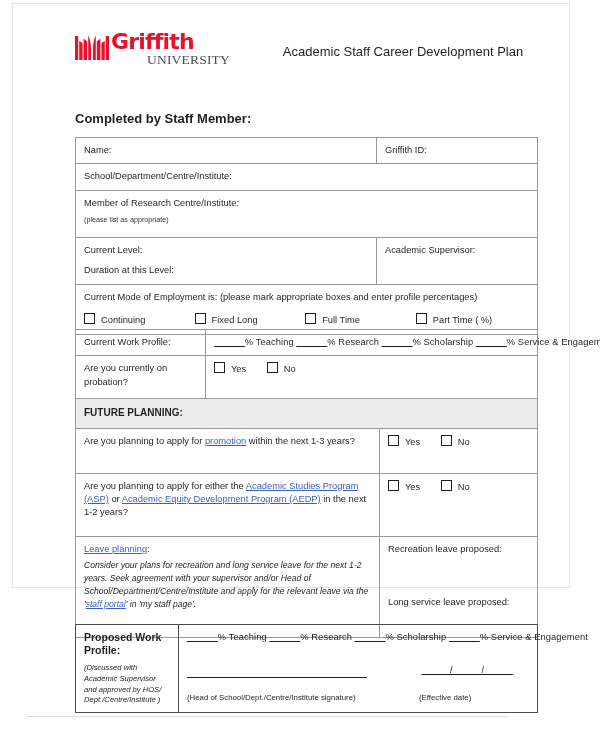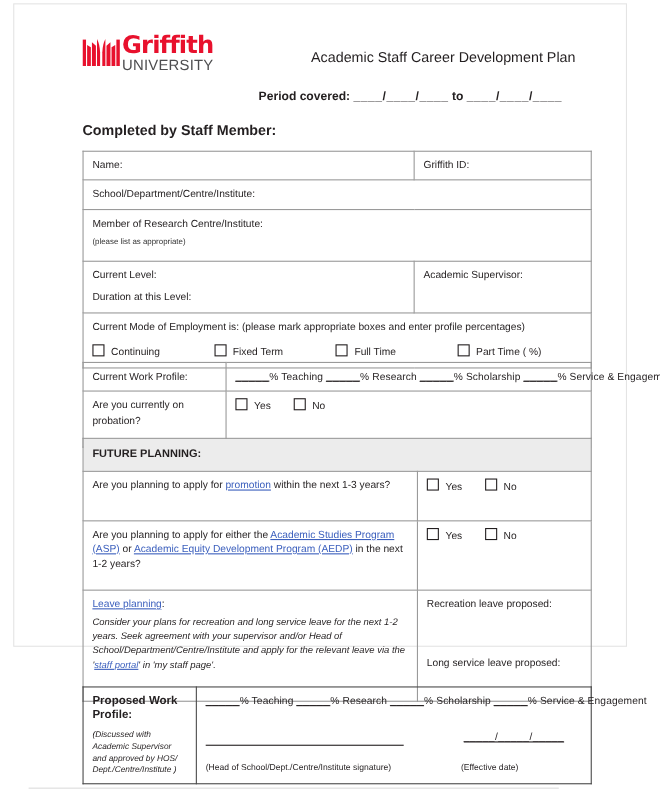--- a/index.html
+++ b/index.html
@@ -66,26 +66,27 @@
     display: block;
     font-family: "DejaVu Sans", sans-serif;
     font-weight: bold;
     font-size: 22px;
     line-height: 20px;
     letter-spacing: -0.8px;
     color: #e8112d;
   }
   .logo-sub {
     display: block;
-    font-family: Liberation Sans, sans-serif;
+    font-family: Liberation Serif, serif;
     font-size: 13.5px;
     line-height: 14px;
     letter-spacing: 0.2px;
     color: #4d4d4f;
     margin-top: 1px;
+    margin-left: 36px;
   }
 
   .doc-title {
     position: absolute;
     left: 230px;
     top: 18px;
     width: 320px;
     text-align: center;
     font-size: 13px;
     color: #231f20;
@@ -208,26 +209,20 @@
         </g>
       </svg>
       <div class="logo-text">
         <span class="logo-word">Griffith</span>
         <span class="logo-sub">UNIVERSITY</span>
       </div>
     </div>
 
     <div class="doc-title">Academic Staff Career Development Plan</div>
 
-    <div class="period">
-      <span>Period covered:</span>
-      <span class="blank">____/____/____</span>
-      <span>to</span>
-      <span class="blank">____/____/____</span>
-    </div>
   </div>
 
   <div class="section-heading">Completed by Staff Member:</div>
 
   <table class="tbl" id="tbl-main">
     <colgroup>
         <col style="width:301px">
         <col style="width:161px">
       </colgroup>
     <tbody>
@@ -257,21 +252,21 @@
         </td>
         <td>
           <span>Academic Supervisor:</span>
         </td>
       </tr>
       <tr>
         <td colspan="2">
           <span>Current Mode of Employment is:  (please mark appropriate boxes and enter profile percentages)</span>
           <span class="mode-line">
             <span class="opt"><span class="cb"></span><span>Continuing</span></span>
-            <span class="opt"><span class="cb"></span><span>Fixed Term</span></span>
+            <span class="opt"><span class="cb"></span><span>Fixed Long</span></span>
             <span class="opt"><span class="cb"></span><span>Full Time</span></span>
             <span class="opt"><span class="cb"></span><span>Part Time (    %)</span></span>
           </span>
         </td>
       </tr>
     </tbody>
   </table>
 
   <table class="tbl" style="left:62px; top:325px; width:462px;">
     <colgroup>

